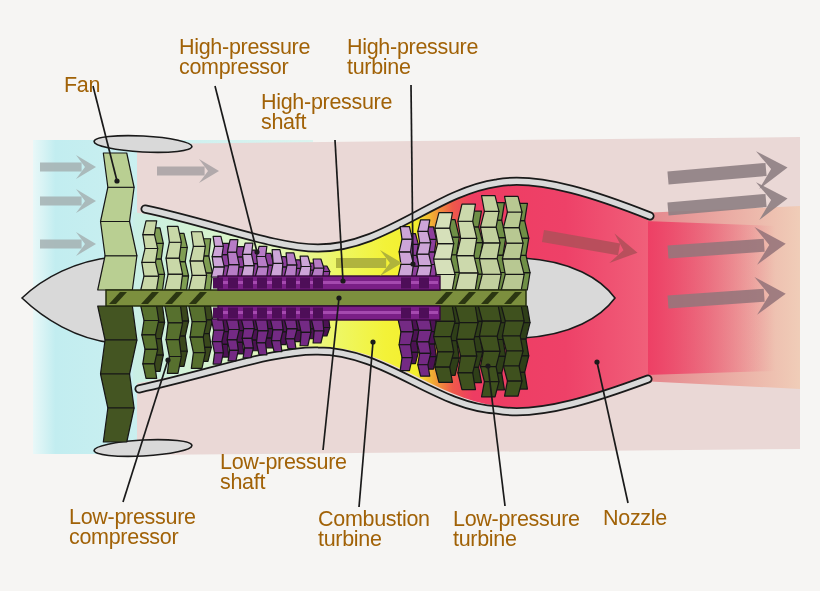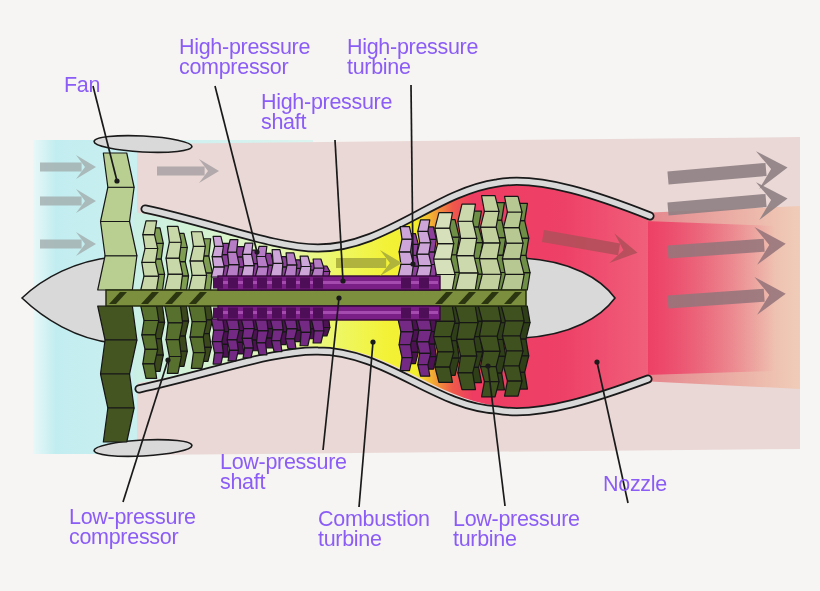--- a/index.html
+++ b/index.html
@@ -1,19 +1,19 @@
 <!DOCTYPE html>
 <html><head>
 <meta charset="utf-8">
 <style>
   html,body{margin:0;padding:0;background:#ffffff;}
   .stage{position:relative;width:820px;height:591px;overflow:hidden;background:#f6f5f3;
          font-family:"Liberation Sans", sans-serif;}
   .stage svg{position:absolute;left:0;top:0;}
-  .lbl{position:absolute;color:#8b5cf6;font-size:21.5px;line-height:19.5px;
+  .lbl{position:absolute;color:#a16207;font-size:21.5px;line-height:19.5px;
        letter-spacing:-0.3px;white-space:pre-line;}
 </style>
 </head>
 <body>
 
 <div class="stage">
 
   <svg id="engine" width="820" height="591" viewBox="0 0 820 591">
     <defs>
       <linearGradient id="gCyan" x1="0" y1="0" x2="1" y2="0">
@@ -594,14 +594,14 @@
   <div class="lbl" style="left:261px;top:93px">High-pressure
 shaft</div>
   <div class="lbl" style="left:220px;top:453px">Low-pressure
 shaft</div>
   <div class="lbl" style="left:69px;top:508px">Low-pressure
 compressor</div>
   <div class="lbl" style="left:318px;top:510px">Combustion
 turbine</div>
   <div class="lbl" style="left:453px;top:510px">Low-pressure
 turbine</div>
-  <div class="lbl" style="left:603px;top:475px">Nozzle</div>
+  <div class="lbl" style="left:603px;top:509px">Nozzle</div>
 </div>
 
 </body></html>

